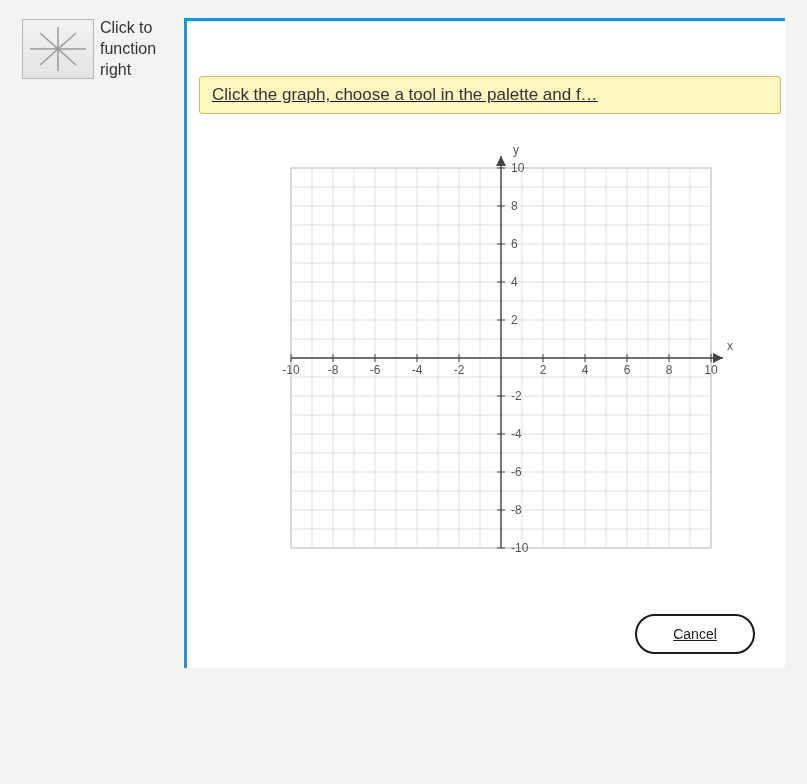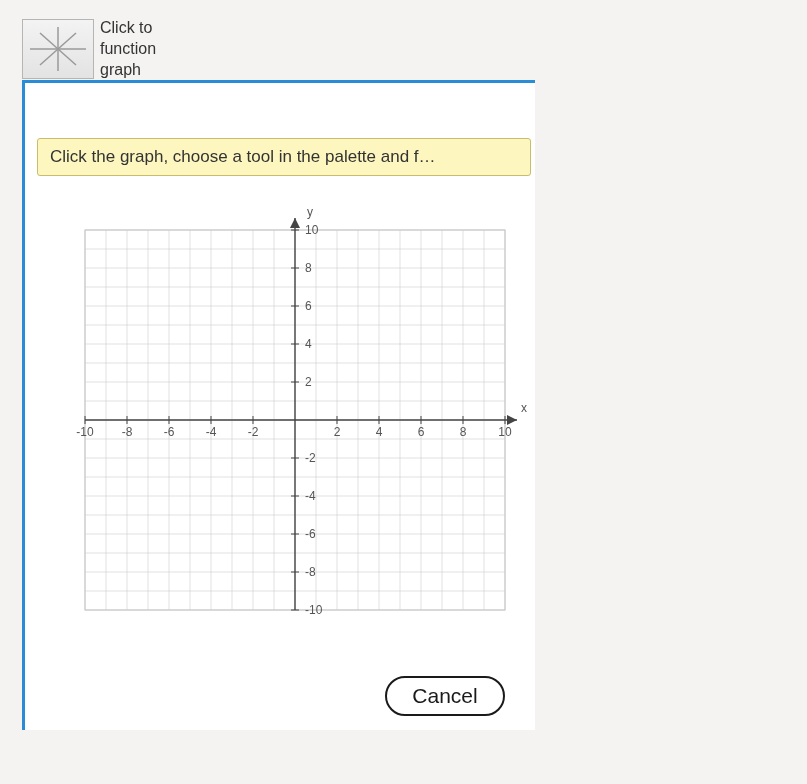--- a/index.html
+++ b/index.html
@@ -16,21 +16,20 @@
     padding: 18px 22px;
   }
   .instruction {
     font-size: 17px;
     color: #222;
     margin-bottom: 28px;
   }
   .layout {
     display: flex;
     align-items: flex-start;
-    flex-direction: column;
   }
   .enlarge-wrapper {
     display: flex;
     align-items: center;
     margin-right: 28px;
     margin-top: 0px;
   }
   .enlarge-btn {
     width: 72px;
     height: 60px;
@@ -48,20 +47,21 @@
     color: #333;
   }
   .graph-panel {
     flex: 1;
     border-top: 3px solid #2a8bd6;
     border-left: 3px solid #2a8bd6;
     background: #fff;
     padding-top: 55px;
     position: relative;
     min-height: 650px;
+    text-decoration: underline;
   }
   .hint-bar {
     background: #fdf7bf;
     border: 1px solid #c8bd6a;
     border-radius: 3px;
     padding: 8px 12px;
     font-size: 17px;
     color: #333;
     margin: 0 4px 18px 12px;
     white-space: nowrap;
@@ -76,21 +76,21 @@
   .btn-row {
     display:flex;
     justify-content:flex-end;
     gap: 28px;
     padding: 36px 30px 0 0;
   }
   .btn {
     min-width: 120px;
     height: 40px;
     border-radius: 22px;
-    font-size: 21px;
+    font-size: 14px;
     display:flex;
     align-items:center;
     justify-content:center;
     cursor:pointer;
   }
   .btn-cancel {
     background:#fff;
     border: 2px solid #1a1a1a;
     color:#1a1a1a;
   }
@@ -113,21 +113,21 @@
         <svg width="56" height="44">
           <line x1="0" y1="22" x2="56" y2="22" stroke="#9a9a9a" stroke-width="1.5"></line>
           <line x1="28" y1="0" x2="28" y2="44" stroke="#9a9a9a" stroke-width="1.5"></line>
           <line x1="10" y1="6" x2="46" y2="38" stroke="#9a9a9a" stroke-width="1.5"></line>
           <line x1="10" y1="38" x2="46" y2="6" stroke="#9a9a9a" stroke-width="1.5"></line>
         </svg>
       </div>
       <div class="enlarge-label">
         <div>Click to</div>
         <div>function</div>
-        <div>graph</div>
+        <div>right</div>
       </div>
     </div>
 
     <div class="graph-panel">
       <div class="hint-bar">Click the graph, choose a tool in the palette and f…</div>
 
       <div class="chart-wrap">
         <svg id="chart-svg" width="480" height="440">
             <rect x="30" y="30" width="420" height="380" fill="none" stroke="#bdbdbd" stroke-width="1"></rect>
             <line x1="30" y1="410" x2="30" y2="30" stroke="#cfcfcf" stroke-width="0.6"></line>

